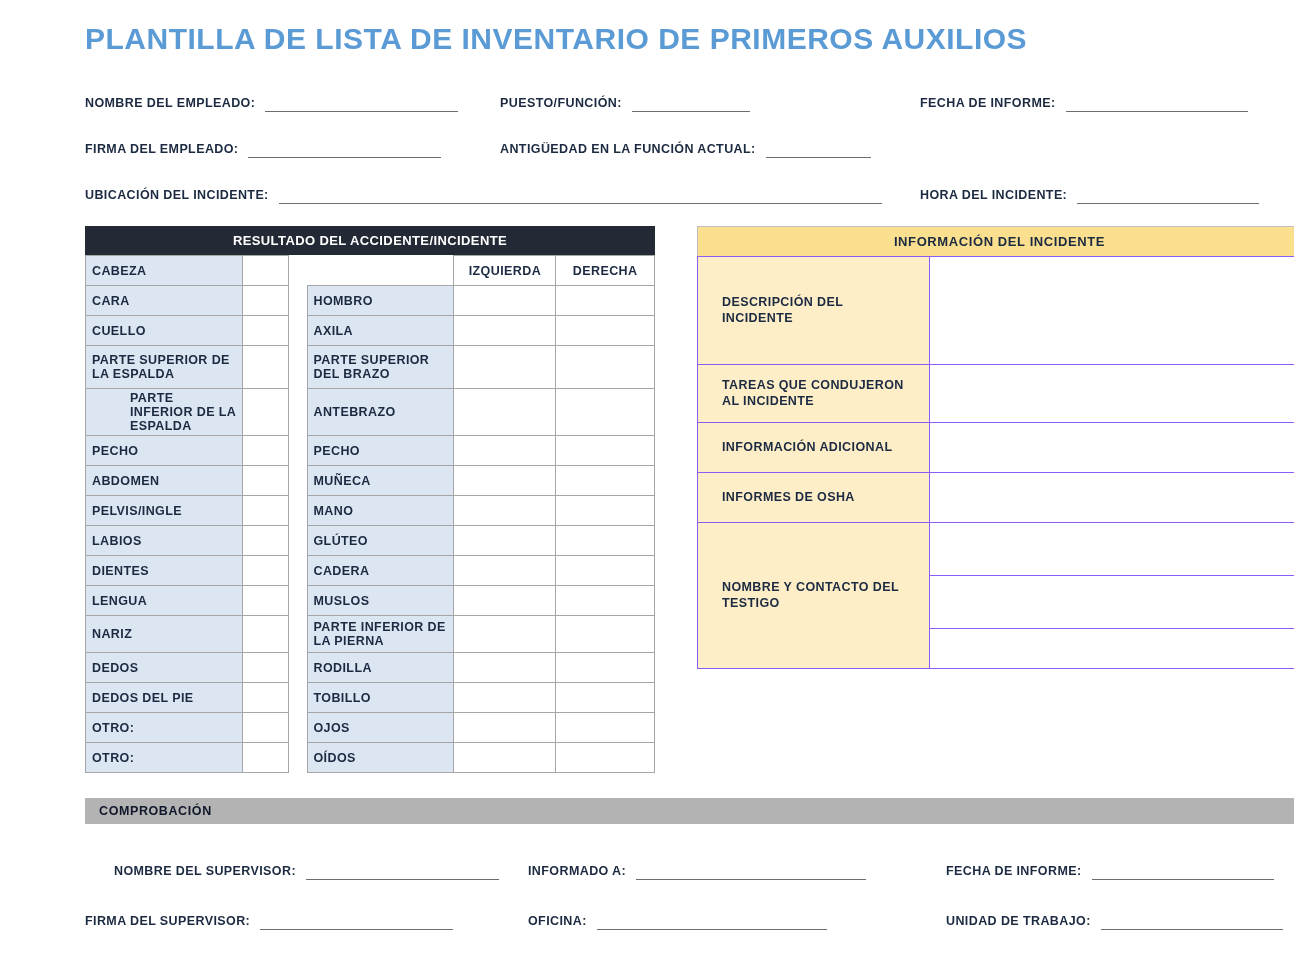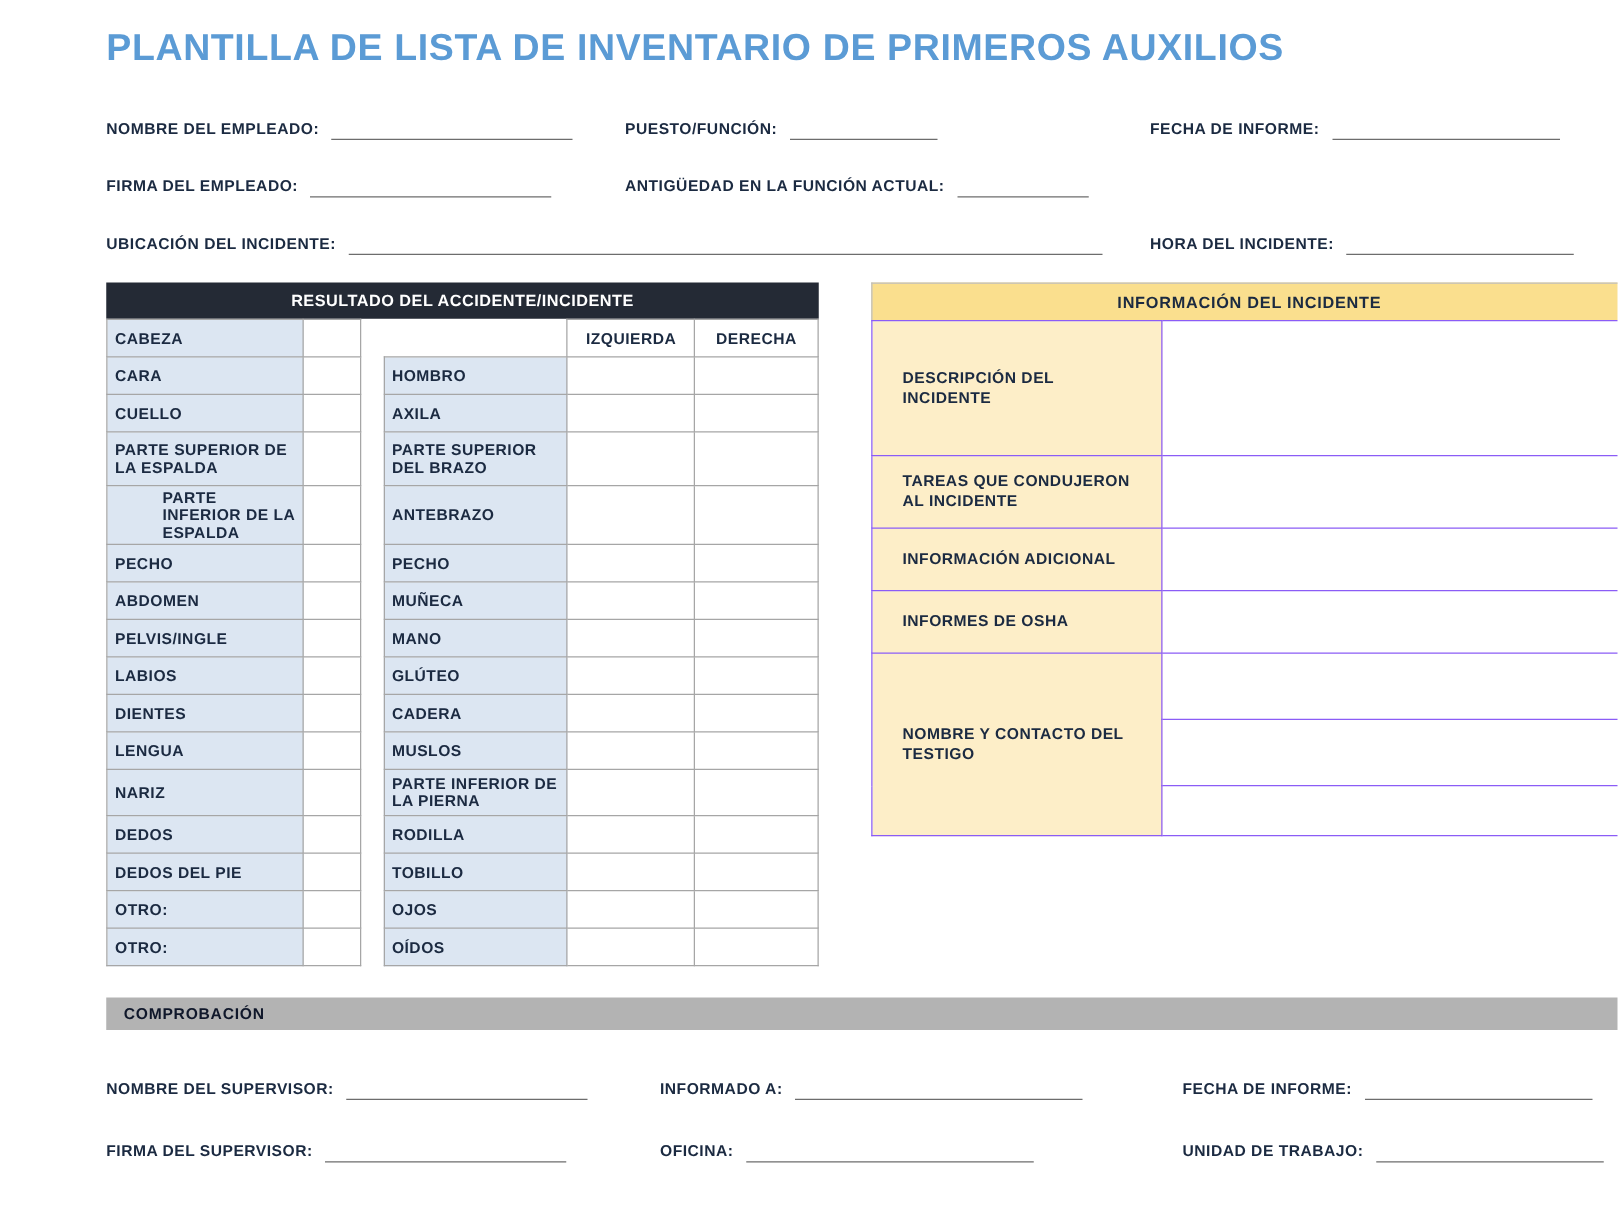--- a/index.html
+++ b/index.html
@@ -396,21 +396,21 @@
       </table>
     </div>
 
   </div>
 
   <div class="band-gray">COMPROBACIÓN</div>
 
   <div class="footer">
 
     <div class="hdr-row">
-      <div class="fld" style="width:443px;">
+      <div class="fld" style="width:443px;justify-content:center;">
         <span class="fld-label">NOMBRE DEL SUPERVISOR:</span>
         <span class="fld-line" style="width:193px;"></span>
       </div>
       <div class="fld" style="width:418px;">
         <span class="fld-label">INFORMADO A:</span>
         <span class="fld-line" style="width:230px;"></span>
       </div>
       <div class="fld">
         <span class="fld-label">FECHA DE INFORME:</span>
         <span class="fld-line" style="width:182px;"></span>

